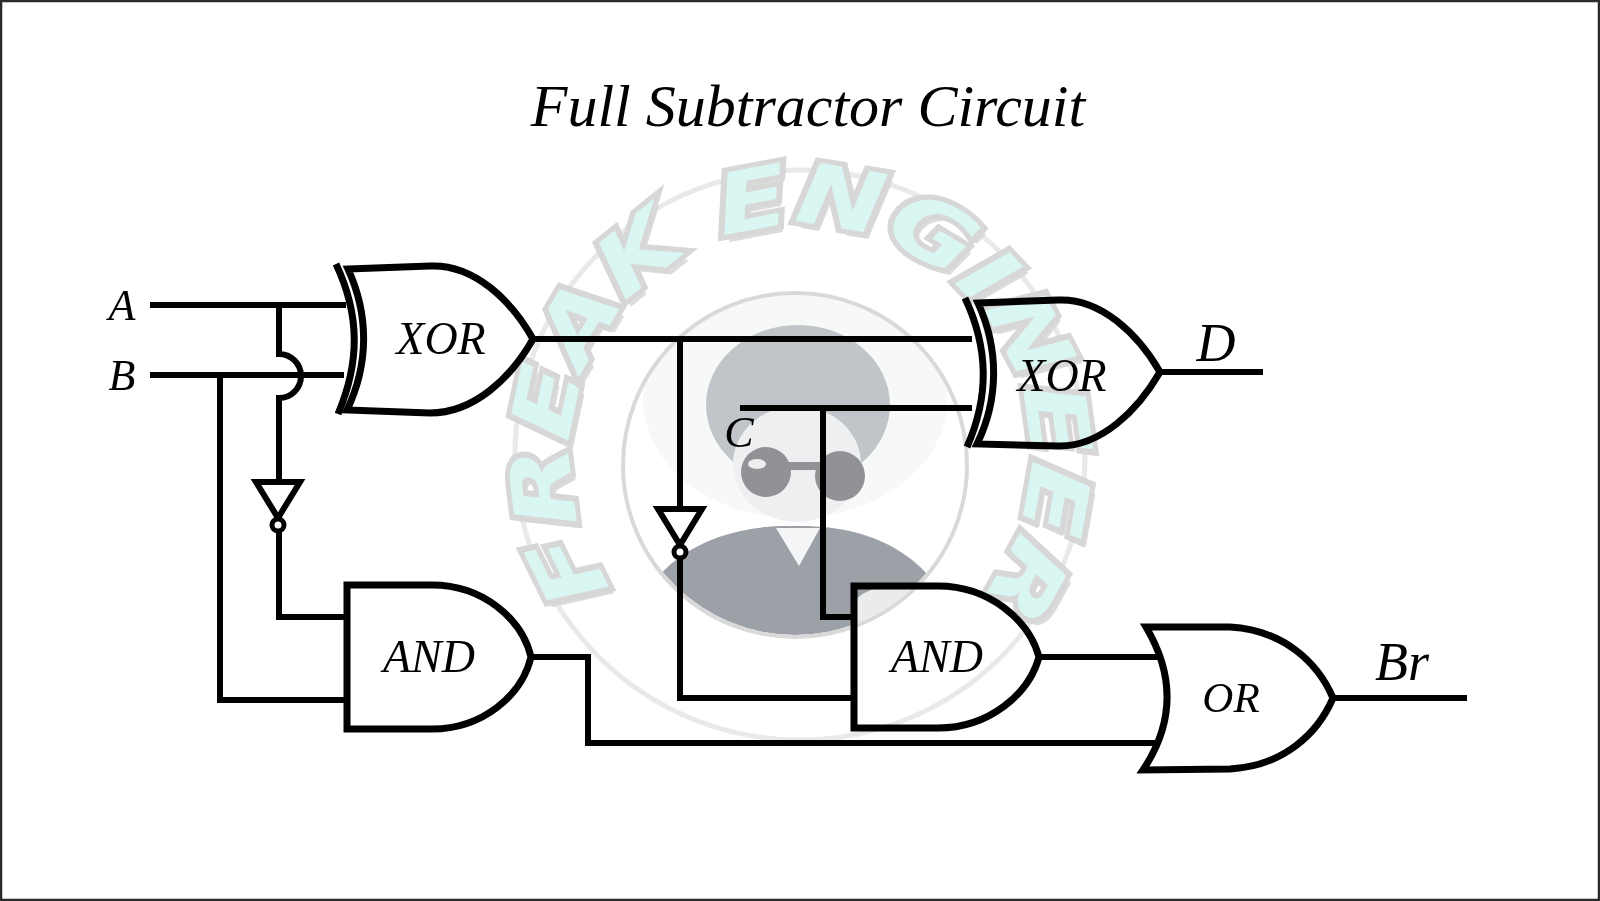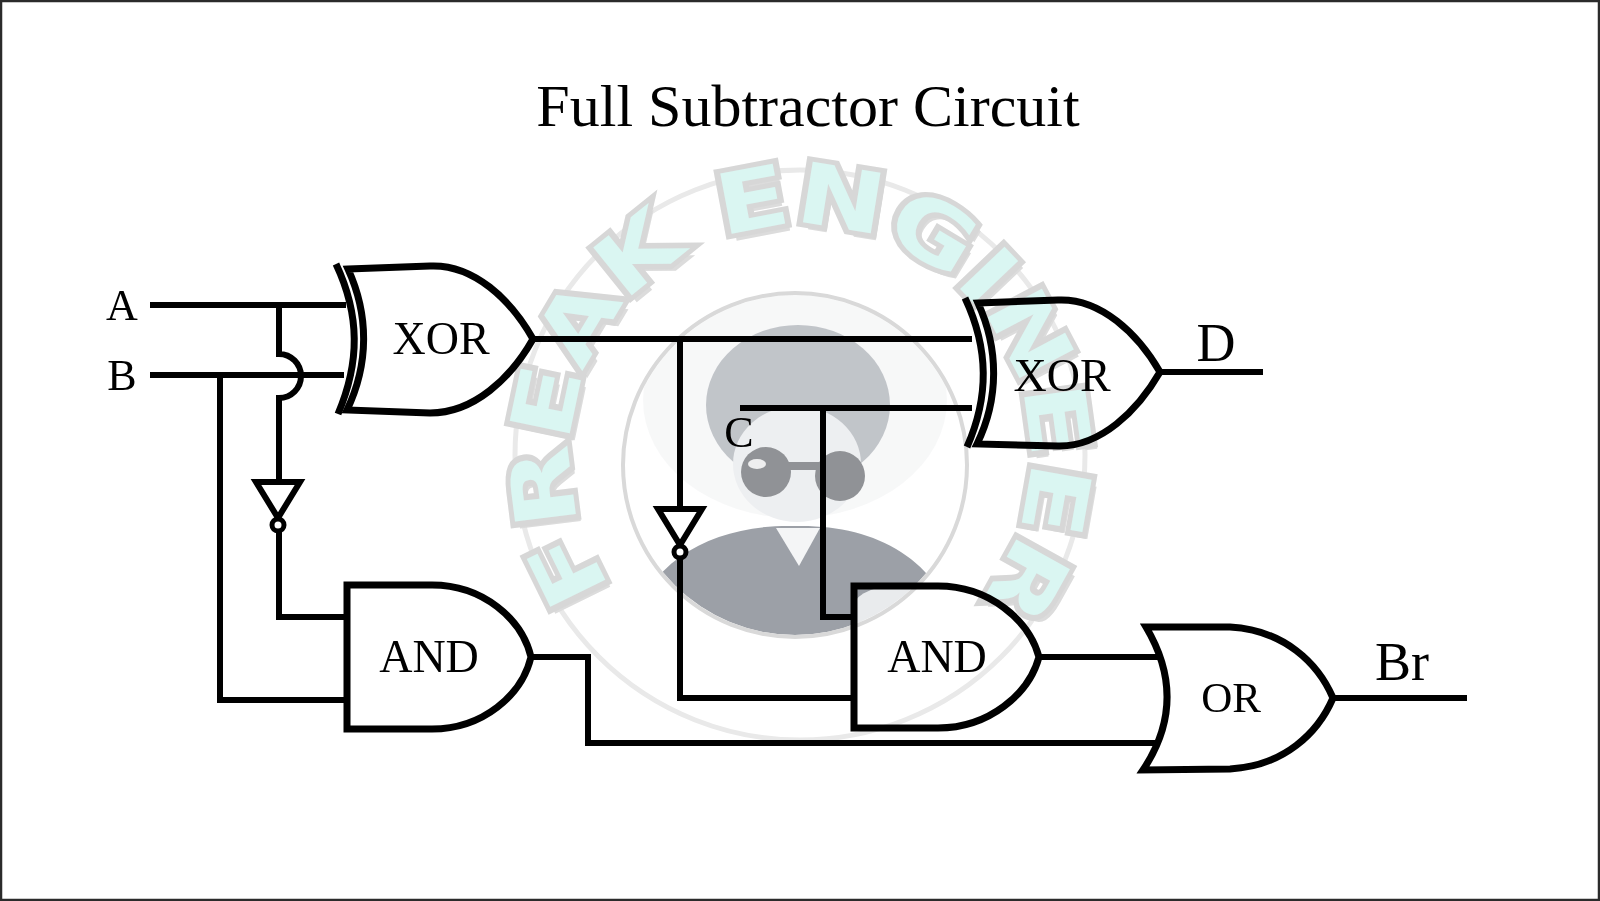--- a/index.html
+++ b/index.html
@@ -1,16 +1,16 @@
 <!DOCTYPE html>
 <html><head>
 <meta charset="utf-8">
 <style>
   html,body{margin:0;padding:0;background:#ffffff;}
-  .canvas{position:relative;width:1600px;height:901px;background:#ffffff;overflow:hidden;}
+  .canvas{position:relative;width:1600px;height:901px;background:#ffffff;overflow:hidden;font-style:italic;}
   svg{position:absolute;left:0;top:0;isolation:isolate;}
   .serif{font-family:"Liberation Serif","DejaVu Serif",serif;}
   .wm-text{font-family:"DejaVu Sans","Liberation Sans",sans-serif;font-weight:bold;font-size:84px;}
   .wm-main{paint-order:stroke;stroke:#d7d7d7;stroke-width:10px;}
   .gate-label{font-size:46px;}
   .or-label{font-size:43px;}
   .pin-label{font-size:44px;}
   .out-label{font-size:54px;}
   .title-label{font-size:60px;}
 </style>

